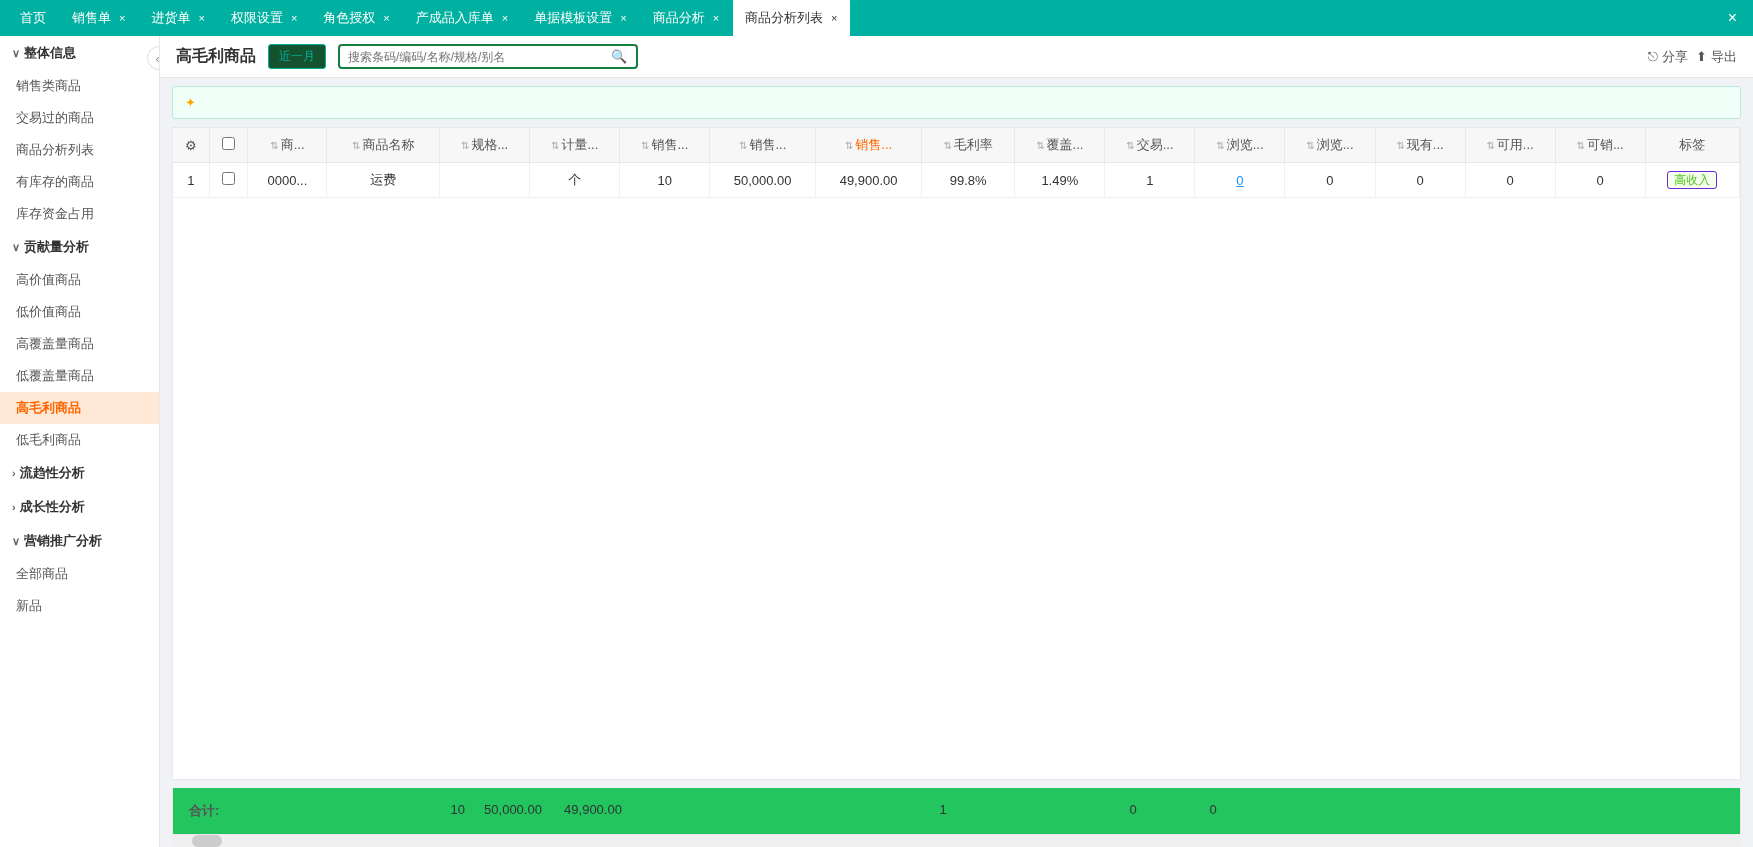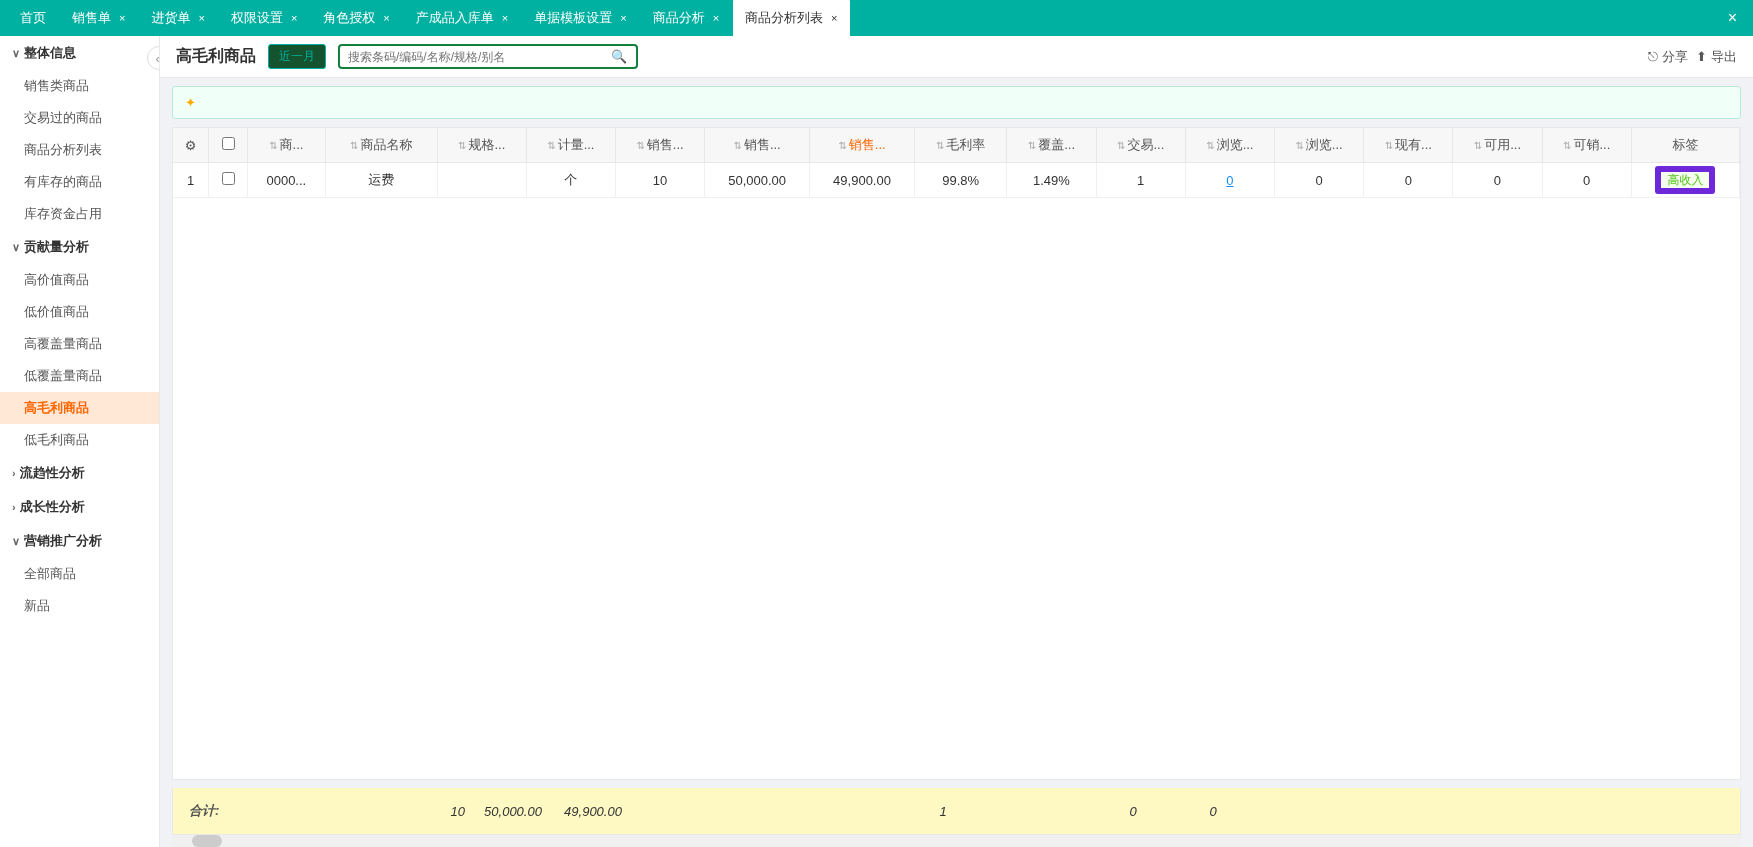--- a/index.html
+++ b/index.html
@@ -66,21 +66,21 @@
       display: flex;
       align-items: center;
       padding: 8px 12px;
       color: #333;
       font-weight: bold;
       cursor: pointer;
       font-size: 13px;
     }
     .sidebar-section-header .arrow { margin-right: 4px; font-size: 11px; color: #666; }
     .sidebar-item {
-      padding: 7px 12px 7px 24px;
+      padding: 7px 12px 7px 16px;
       color: #555;
       cursor: pointer;
       font-size: 13px;
     }
     .sidebar-item.active { background: #ffe8d6; color: #ff6600; font-weight: bold; }
 
     
     .content-area {
       flex: 1;
       display: flex;
@@ -184,34 +184,33 @@
     }
     thead th .col-sort { color: #aaa; font-size: 10px; margin-right: 2px; }
     tbody tr { border-bottom: 1px solid #f0f0f0; }
     tbody td {
       padding: 8px 6px;
       text-align: center;
       color: #333;
       border-right: 1px solid #f0f0f0;
       white-space: nowrap;
     }
-    .tag-green { color: #52c41a; background: #f6ffed; border: 6px solid #6d28d9; border-radius: 3px; padding: 1px 6px; font-size: 12px; }
+    .tag-green { color: #52c41a; background: #f6ffed; border: 1px solid #6d28d9; border-radius: 3px; padding: 1px 6px; font-size: 12px; }
     .tag-link { color: #1890ff; text-decoration: underline; cursor: pointer; }
 
     
     .table-footer {
-      background: #fef9c3;
+      background: #22c55e;
       border-top: 1px solid #e8e8e8;
       padding: 8px 0;
       margin: 0 12px;
       display: flex;
-      align-items: center;
+      align-items: flex-start;
       border: 1px solid #e8e8e8;
       border-top: none;
-      font-style: italic;
     }
     .footer-label { padding: 6px 16px; color: #555; font-weight: bold; min-width: 100px; }
     .footer-cell {
       text-align: center;
       color: #333;
       padding: 6px 8px;
       min-width: 80px;
     }
 
     

